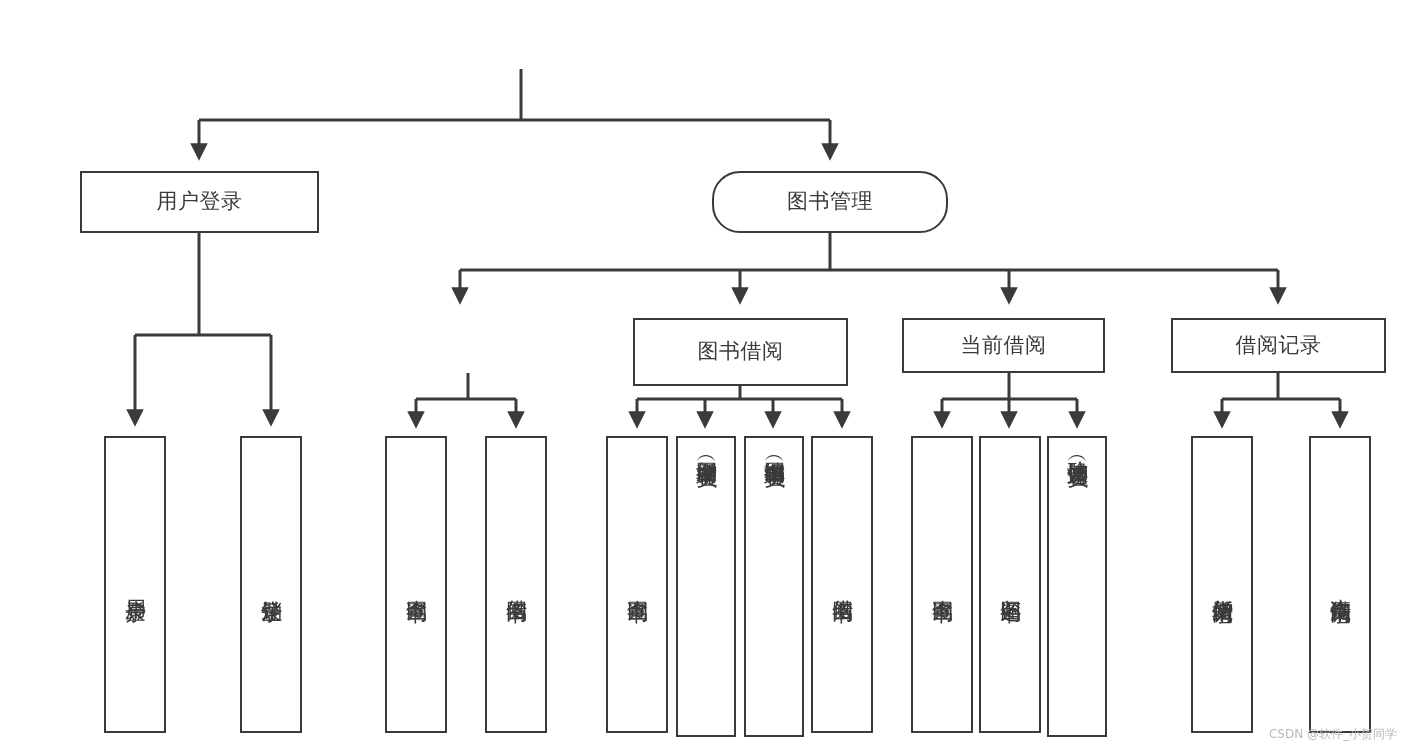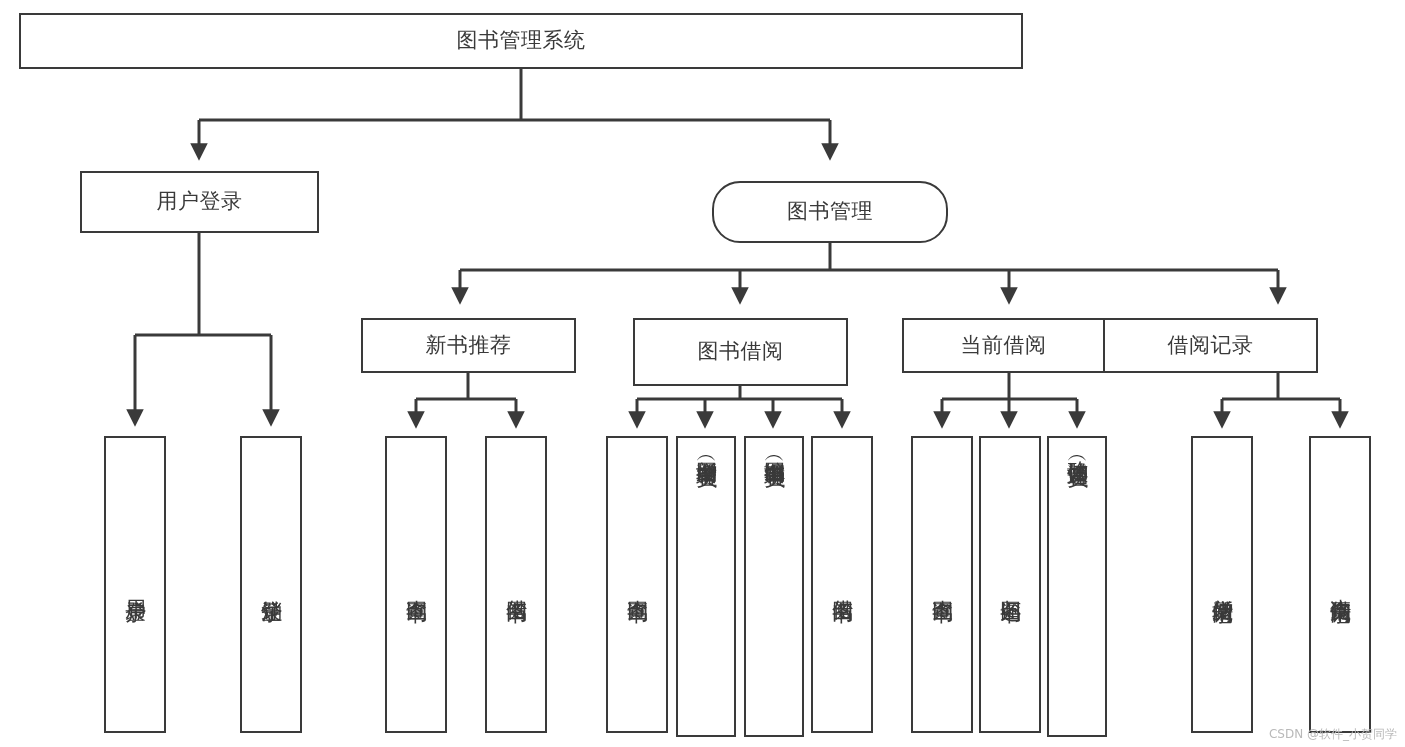--- a/index.html
+++ b/index.html
@@ -121,45 +121,39 @@
       <path d="M 1009 399 L 1009 420" marker-end="url(#arrow)"></path>
       <path d="M 1077 399 L 1077 420" marker-end="url(#arrow)"></path>
 
       <path d="M 1278 373 L 1278 399"></path>
       <path d="M 1222 399 L 1340 399"></path>
       <path d="M 1222 399 L 1222 420" marker-end="url(#arrow)"></path>
       <path d="M 1340 399 L 1340 420" marker-end="url(#arrow)"></path>
     </g>
   </svg>
 
-  <div class="node horiz" style="left:19px; top:13px; width:1004px; height:56px;">
-    <span class="label">图书管理系统</span>
-  </div>
 
   <div class="node horiz" style="left:80px; top:171px; width:239px; height:62px;">
     <span class="label">用户登录</span>
   </div>
 
-  <div class="node horiz" style="left:712px; top:181px; width:236px; height:62px;border-radius:28px;">
+  <div class="node horiz" style="left:712px; top:171px; width:236px; height:62px;border-radius:28px;">
     <span class="label">图书管理</span>
   </div>
 
-  <div class="node horiz" style="left:361px; top:318px; width:215px; height:55px;">
-    <span class="label">新书推荐</span>
-  </div>
 
   <div class="node horiz" style="left:633px; top:318px; width:215px; height:68px;">
     <span class="label">图书借阅</span>
   </div>
 
   <div class="node horiz" style="left:902px; top:318px; width:203px; height:55px;">
     <span class="label">当前借阅</span>
   </div>
 
-  <div class="node horiz" style="left:1103px; top:318px; width:215px; height:55px;">
+  <div class="node horiz" style="left:1171px; top:318px; width:215px; height:55px;">
     <span class="label">借阅记录</span>
   </div>
 
   <div class="node vert mid" style="left:104px; top:436px; width:62px; height:297px;">
     <span class="label">用户登录</span>
   </div>
 
   <div class="node vert mid" style="left:240px; top:436px; width:62px; height:297px;">
     <span class="label">注销登录</span>
   </div>

